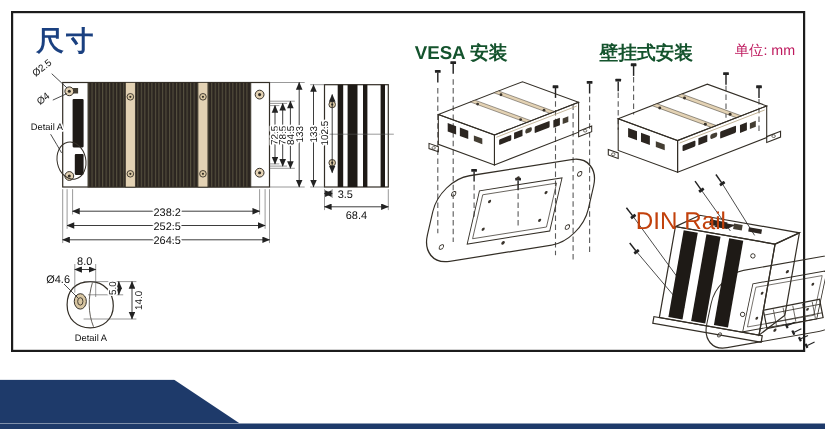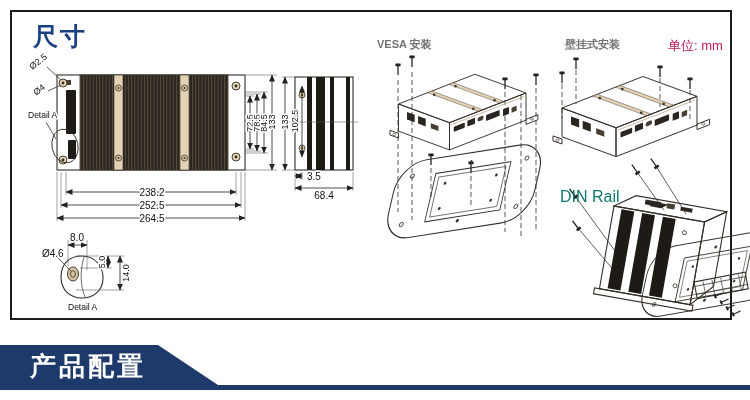--- a/index.html
+++ b/index.html
@@ -2,23 +2,23 @@
 <html><head>
 <meta charset="utf-8">
 <style>
   html,body{margin:0;padding:0;background:#ffffff;}
   .stage{position:relative;width:750px;height:400px;background:#fff;overflow:hidden;
          font-family:"Liberation Sans","DejaVu Sans",sans-serif;}
   .card{position:absolute;left:10px;top:10px;width:722px;height:310px;
         border:2px solid #1c1c1c;background:#fff;box-sizing:border-box;}
   .sec-title{position:absolute;left:33px;top:20px;font-size:25px;font-weight:bold;
              color:#1a4080;letter-spacing:2px;}
-  .mount-label{position:absolute;font-size:11px;font-weight:600;color:#737373;}
+  .mount-label{position:absolute;font-size:17px;font-weight:600;color:#14532d;}
   .unit-label{position:absolute;left:668px;top:37px;font-size:13px;color:#be185d;}
-  .din-label{position:absolute;left:560px;top:188px;font-size:16px;color:#0f766e;}
+  .din-label{position:absolute;left:578px;top:188px;font-size:22px;color:#c2410c;}
   svg.draw{position:absolute;left:0;top:0;width:750px;height:400px;}
   .banner{position:absolute;left:0;top:345px;width:750px;height:40px;
           clip-path:polygon(0 0,158px 0,218px 100%,0 100%);}
   .banner-line{position:absolute;left:0;top:385px;width:750px;height:5px;}
   .banner-text{position:absolute;left:30px;top:349px;font-size:26px;font-weight:bold;
                color:#fff;letter-spacing:3px;}
   
   .dt{font-family:"Liberation Sans","DejaVu Sans",sans-serif;font-size:10px;fill:#111;
       paint-order:stroke;stroke:#fff;stroke-width:3px;stroke-linejoin:round;}
   .dts{font-size:9px;}
@@ -282,20 +282,19 @@
       </g>
       <use href="#screwg" transform="translate(716,296) rotate(-115) scale(0.8)"></use>
       <use href="#screwg" transform="translate(722,302) rotate(-115) scale(0.8)"></use>
       <use href="#screwg" transform="translate(728,308) rotate(-115) scale(0.8)"></use>
       <use href="#screwg" transform="translate(734,314) rotate(-115) scale(0.8)"></use>
     </g>
   </svg>
 
   <div class="sec-title" style="color: rgb(26, 64, 128); text-align: right;">尺寸</div>
   <div class="mount-label" style="left:377px;top:37px;">VESA 安装</div>
-  <div class="mount-label" style="left:545px;top:37px;margin-left:20px;">壁挂式安装</div>
+  <div class="mount-label" style="left:545px;top:37px;">壁挂式安装</div>
   <div class="unit-label">单位: mm</div>
   <div class="din-label">DIN Rail</div>
 
   <div class="banner" style="background: rgb(30, 58, 106);"></div>
   <div class="banner-line" style="background: rgb(30, 58, 106);"></div>
-  <div class="banner-text">产品配置</div>
 </div>
 
 </body></html>

